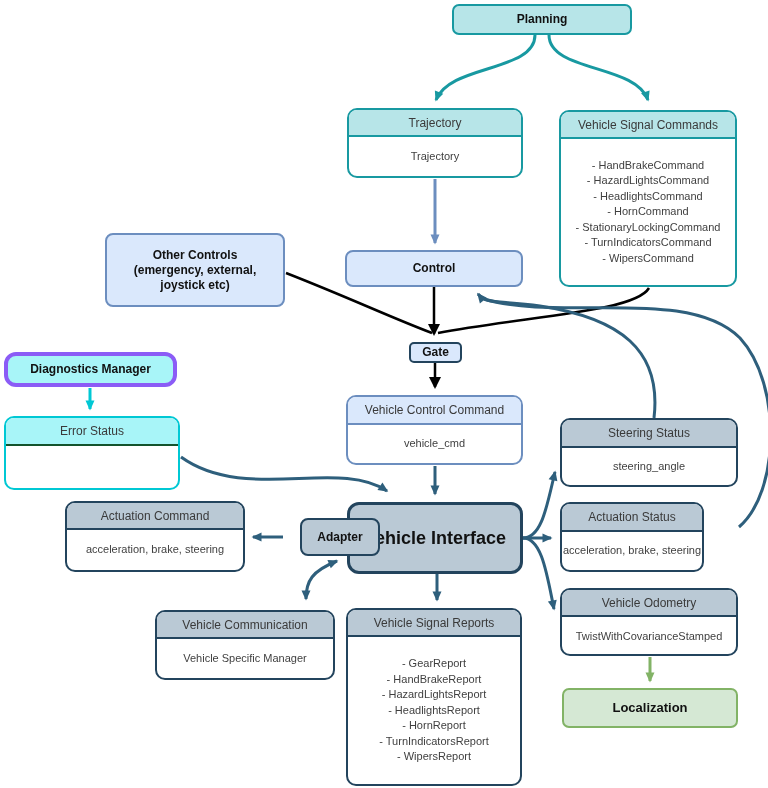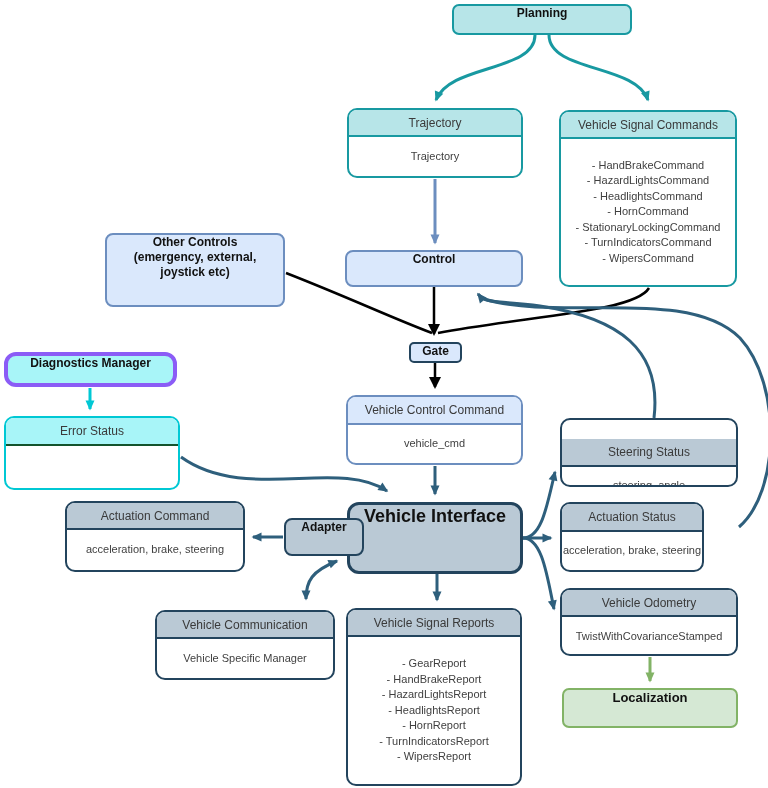--- a/index.html
+++ b/index.html
@@ -4,21 +4,21 @@
 <style>
   html,body { margin:0; padding:0; background:#ffffff; }
   .canvas {
     position:relative; width:768px; height:788px; background:#ffffff;
     font-family:"Liberation Sans", sans-serif; overflow:hidden;
   }
   .layer { position:absolute; left:0; top:0; width:768px; height:788px; }
   .node { position:absolute; box-sizing:border-box; }
   
   .solid {
-    display:flex; align-items:flex-start; justify-content:center; text-align:center;
+    display:flex; align-items:center; justify-content:center; text-align:center;
     font-weight:bold; font-size:12px; color:#111; line-height:1.25;
   }
   .teal-s  { background:#b7e5e8; border:2px solid #1899a1; border-radius:7px; }
   .cyan-s  { background:#a8f5f8; border:4px solid #8b5cf6; border-radius:12px; }
   .blue-s  { background:#dae8fc; border:2px solid #6c8ebf; border-radius:8px; }
   .slate-s { background:#bac9d5; border:2.5px solid #23445d; border-radius:8px; }
   .green-s { background:#d5e8d4; border:2px solid #82b366; border-radius:7px; }
   .gate-s  { background:#dae8fc; border:2.5px solid #23445d; border-radius:5px; font-size:12px; }
   .vi-s    { border-radius:12px; font-size:18px; }
   
@@ -163,42 +163,42 @@
   <div class="node hb blue-hb" style="left:346px; top:395px; width:177px; height:70px;">
     <div class="hd" style="height:26px;">
       <span>Vehicle Control Command</span>
     </div>
     <div class="bd" style="height:38px;">
       <span>vehicle_cmd</span>
     </div>
   </div>
 
   <div class="node hb slate-hb" style="left:560px; top:418px; width:178px; height:69px;">
-    <div class="hd" style="height:26px;margin-top:19px;">
+    <div class="hd" style="height:26px;">
       <span>Steering Status</span>
     </div>
     <div class="bd" style="height:37px;">
       <span>steering_angle</span>
     </div>
   </div>
 
   <div class="node hb slate-hb" style="left:65px; top:501px; width:180px; height:71px;">
     <div class="hd" style="height:25px;">
       <span>Actuation Command</span>
     </div>
     <div class="bd" style="height:40px;">
       <span>acceleration, brake, steering</span>
     </div>
   </div>
 
   <div class="node solid slate-s vi-s" style="left:347px; top:502px; width:176px; height:72px; border-width:3px;">
     <span>Vehicle Interface</span>
   </div>
 
-  <div class="node solid slate-s" style="left:284px; top:518px; width:80px; height:38px; z-index:3;">
+  <div class="node solid slate-s" style="left:300px; top:518px; width:80px; height:38px; z-index:3;">
     <span>Adapter</span>
   </div>
 
   <div class="node hb slate-hb" style="left:560px; top:502px; width:144px; height:70px;">
     <div class="hd" style="height:26px;">
       <span>Actuation Status</span>
     </div>
     <div class="bd" style="height:38px;">
       <span>acceleration, brake, steering</span>
     </div>

